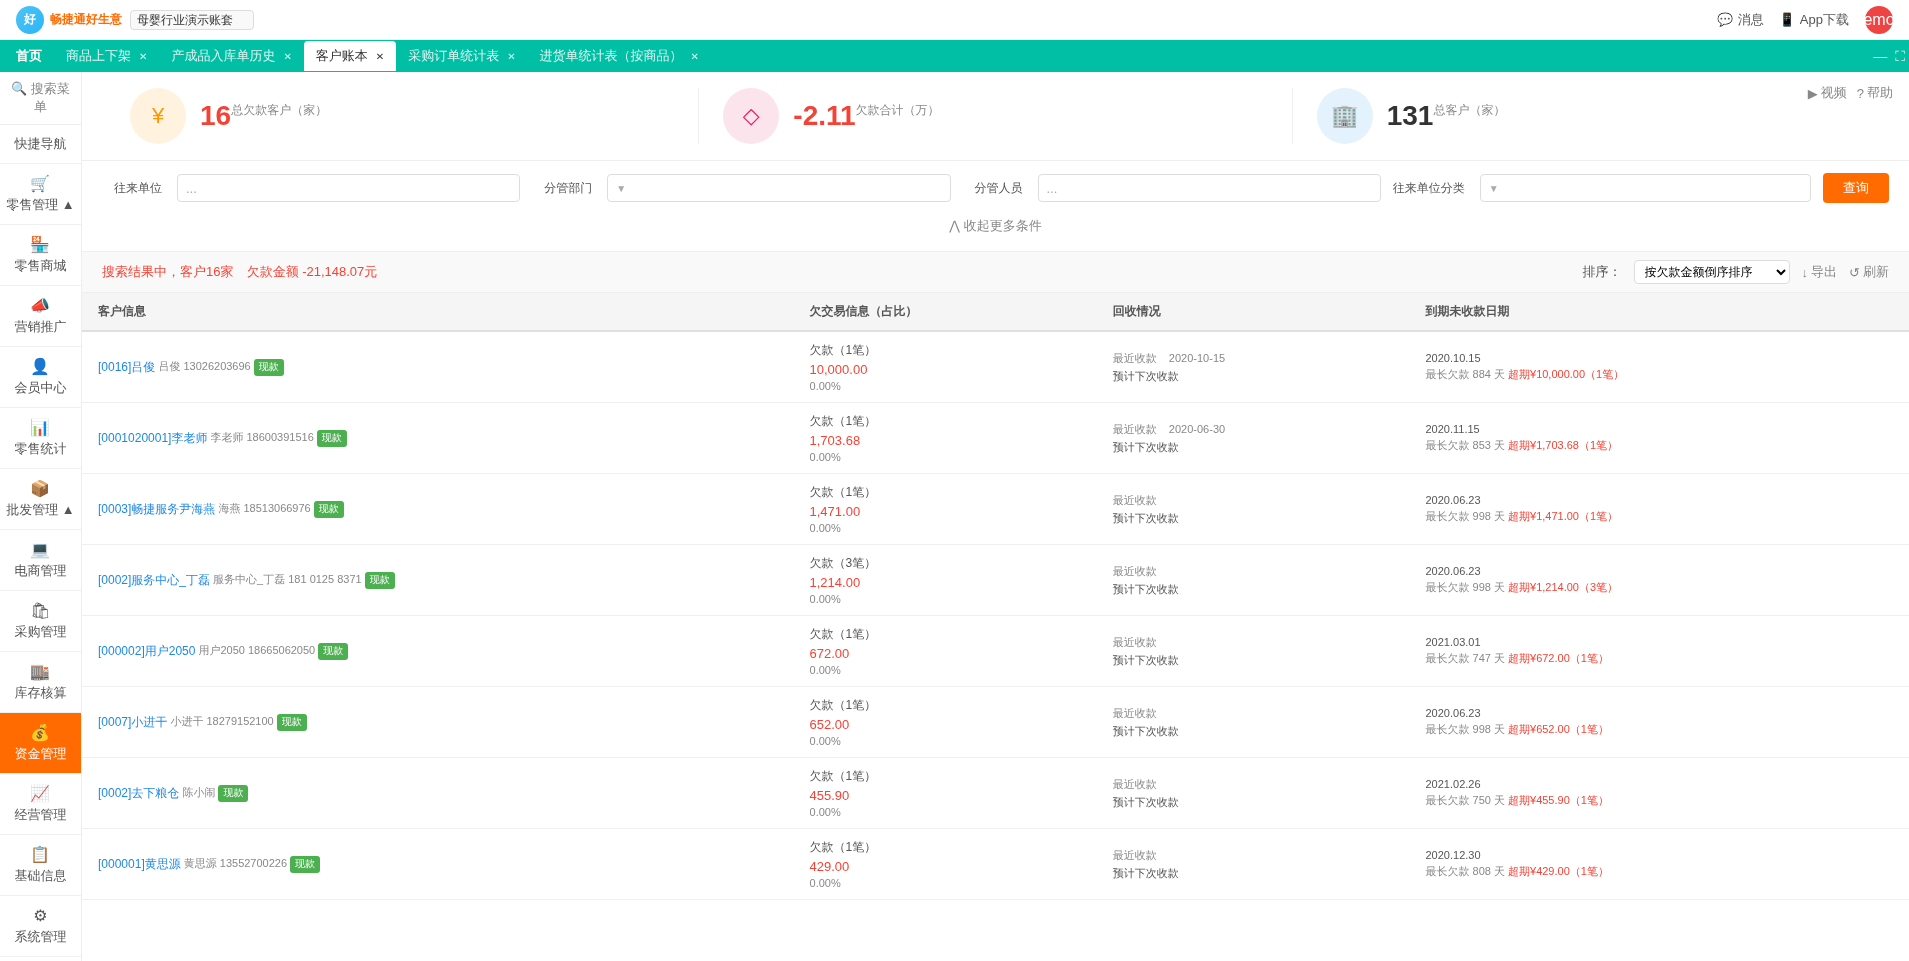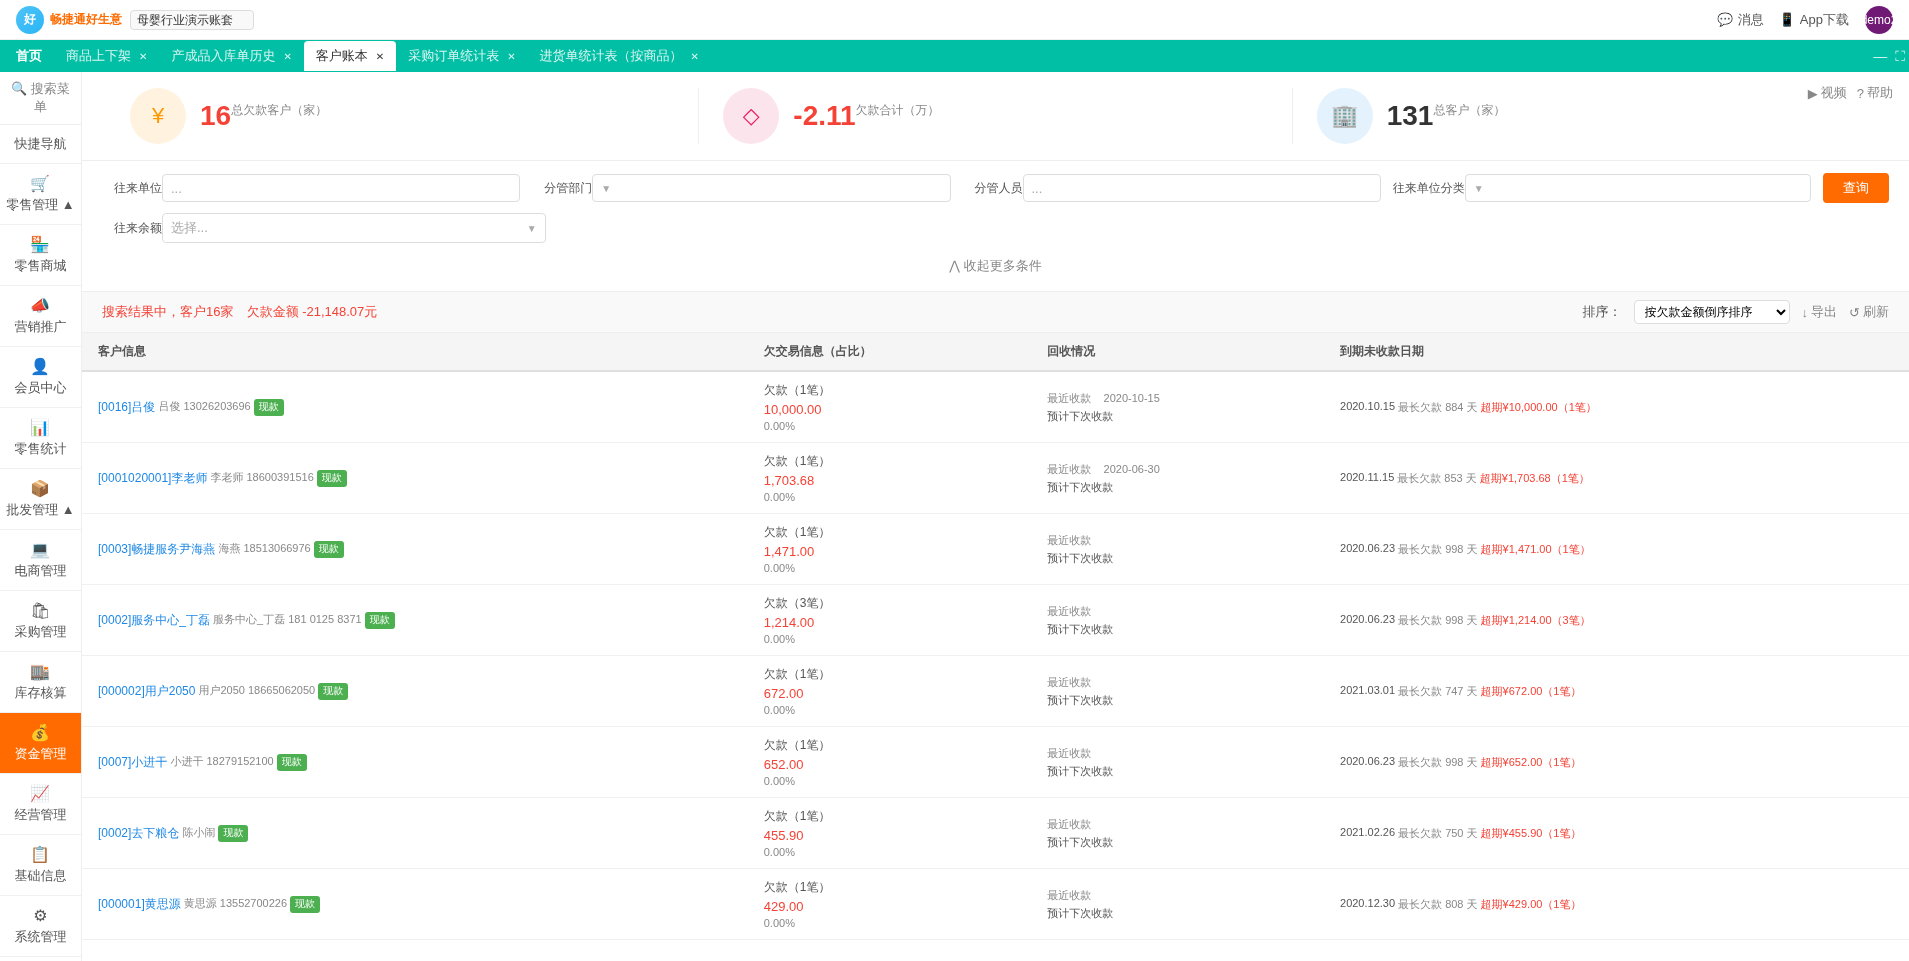--- a/index.html
+++ b/index.html
@@ -16,21 +16,21 @@
       border-bottom: 1px solid #eee;
       flex-shrink: 0;
     }
     .top-bar-left { display: flex; align-items: center; gap: 8px; }
     .logo-area { display: flex; align-items: center; gap: 6px; }
     .logo-icon { width: 28px; height: 28px; background: linear-gradient(135deg, #4fc3f7, #29b6f6); border-radius: 50%; display: flex; align-items: center; justify-content: center; color: #fff; font-size: 12px; font-weight: bold; }
     .logo-text { color: #ff6b00; font-size: 12px; font-weight: bold; }
     .company-select { background: #f9f9f9; border: 1px solid #ddd; border-radius: 4px; padding: 2px 20px 2px 6px; font-size: 12px; color: #333; cursor: pointer; appearance: none; -webkit-appearance: none; position: relative; }
     .top-bar-right { display: flex; align-items: center; gap: 16px; }
     .top-btn { display: flex; align-items: center; gap: 4px; color: #555; font-size: 12px; cursor: pointer; }
-    .avatar { width: 28px; height: 28px; border-radius: 50%; background: #701a75; display: flex; align-items: center; justify-content: center; color: #fff; font-size: 12px; cursor: pointer; }
+    .avatar { width: 28px; height: 28px; border-radius: 50%; background: #ef4444; display: flex; align-items: center; justify-content: center; color: #fff; font-size: 16px; cursor: pointer; }
 
     
     .nav-tabs {
       background: #00bfa5;
       display: flex;
       align-items: center;
       height: 32px;
       padding: 0 4px;
       flex-shrink: 0;
       overflow: hidden;
@@ -121,21 +121,21 @@
     .stat-action-btn { font-size: 12px; color: #888; cursor: pointer; display: flex; align-items: center; gap: 3px; }
 
     
     .filter-area {
       background: #fff;
       padding: 12px 20px;
       border-bottom: 1px solid #eee;
       flex-shrink: 0;
     }
     .filter-row { display: flex; align-items: center; gap: 12px; margin-bottom: 10px; }
-    .filter-group { display: flex; align-items: center; gap: 0; flex: 1; }
+    .filter-group { display: flex; align-items: center; gap: 15px; flex: 1; }
     .filter-label { font-size: 12px; color: #555; white-space: nowrap; min-width: 60px; text-align: right; }
     .filter-input {
       flex: 1; border: 1px solid #ddd; border-radius: 4px; padding: 5px 8px;
       font-size: 12px; color: #333; background: #fff;
       display: flex; align-items: center; justify-content: space-between;
       cursor: pointer; min-height: 28px;
     }
     .filter-input.with-arrow::after { content: '▼'; font-size: 10px; color: #aaa; }
     .filter-btn-search {
       background: #ff6b00; color: #fff; border: none; border-radius: 4px;
@@ -170,21 +170,21 @@
     .customer-name { color: #1e88e5; font-size: 12px; cursor: pointer; }
     .customer-phone { font-size: 11px; color: #888; }
     .tag-xian { background: #4caf50; color: #fff; font-size: 10px; padding: 1px 5px; border-radius: 3px; display: inline-block; }
     .debt-info { display: flex; flex-direction: column; gap: 3px; }
     .debt-count { font-size: 12px; color: #555; }
     .debt-amount { color: #f44336; font-size: 13px; font-weight: 500; }
     .debt-percent { font-size: 11px; color: #888; }
     .recovery-info { display: flex; flex-direction: column; gap: 3px; }
     .recovery-label { font-size: 11px; color: #888; }
     .recovery-date { font-size: 11px; color: #555; }
-    .overdue-info { display: flex; flex-direction: row; gap: 3px; }
+    .overdue-info { display: flex; flex-direction: column; gap: 3px; }
     .overdue-date { font-size: 11px; color: #555; }
     .overdue-days { font-size: 11px; color: #888; }
     .overdue-link { color: #f44336; font-size: 11px; cursor: pointer; }
 
     
     ::-webkit-scrollbar { width: 6px; height: 6px; }
     ::-webkit-scrollbar-track { background: #f1f1f1; }
     ::-webkit-scrollbar-thumb { background: #ccc; border-radius: 3px; }
   </style>
 </head>
@@ -360,29 +360,20 @@
           <span class="filter-label">分管人员</span>
           <div class="filter-input">
             <span style="color:#aaa;">...</span>
           </div>
         </div>
         <div class="filter-group">
           <span class="filter-label">往来单位分类</span>
           <div class="filter-input with-arrow"></div>
         </div>
         <button class="filter-btn-search">查询</button>
-      </div>
-      <div class="filter-row">
-        <div class="filter-group">
-          <span class="filter-label">往来余额</span>
-          <div class="filter-input with-arrow">
-            <span style="color:#aaa;">选择...</span>
-          </div>
-        </div>
-        <div style="flex:3;"></div>
       </div>
       <div class="filter-collapse">
         <span>⋀ </span>
         <span>收起更多条件</span>
       </div>
     </div>
 
     <div class="results-bar">
       <div class="results-info">
         <span>搜索结果中，客户16家</span>

